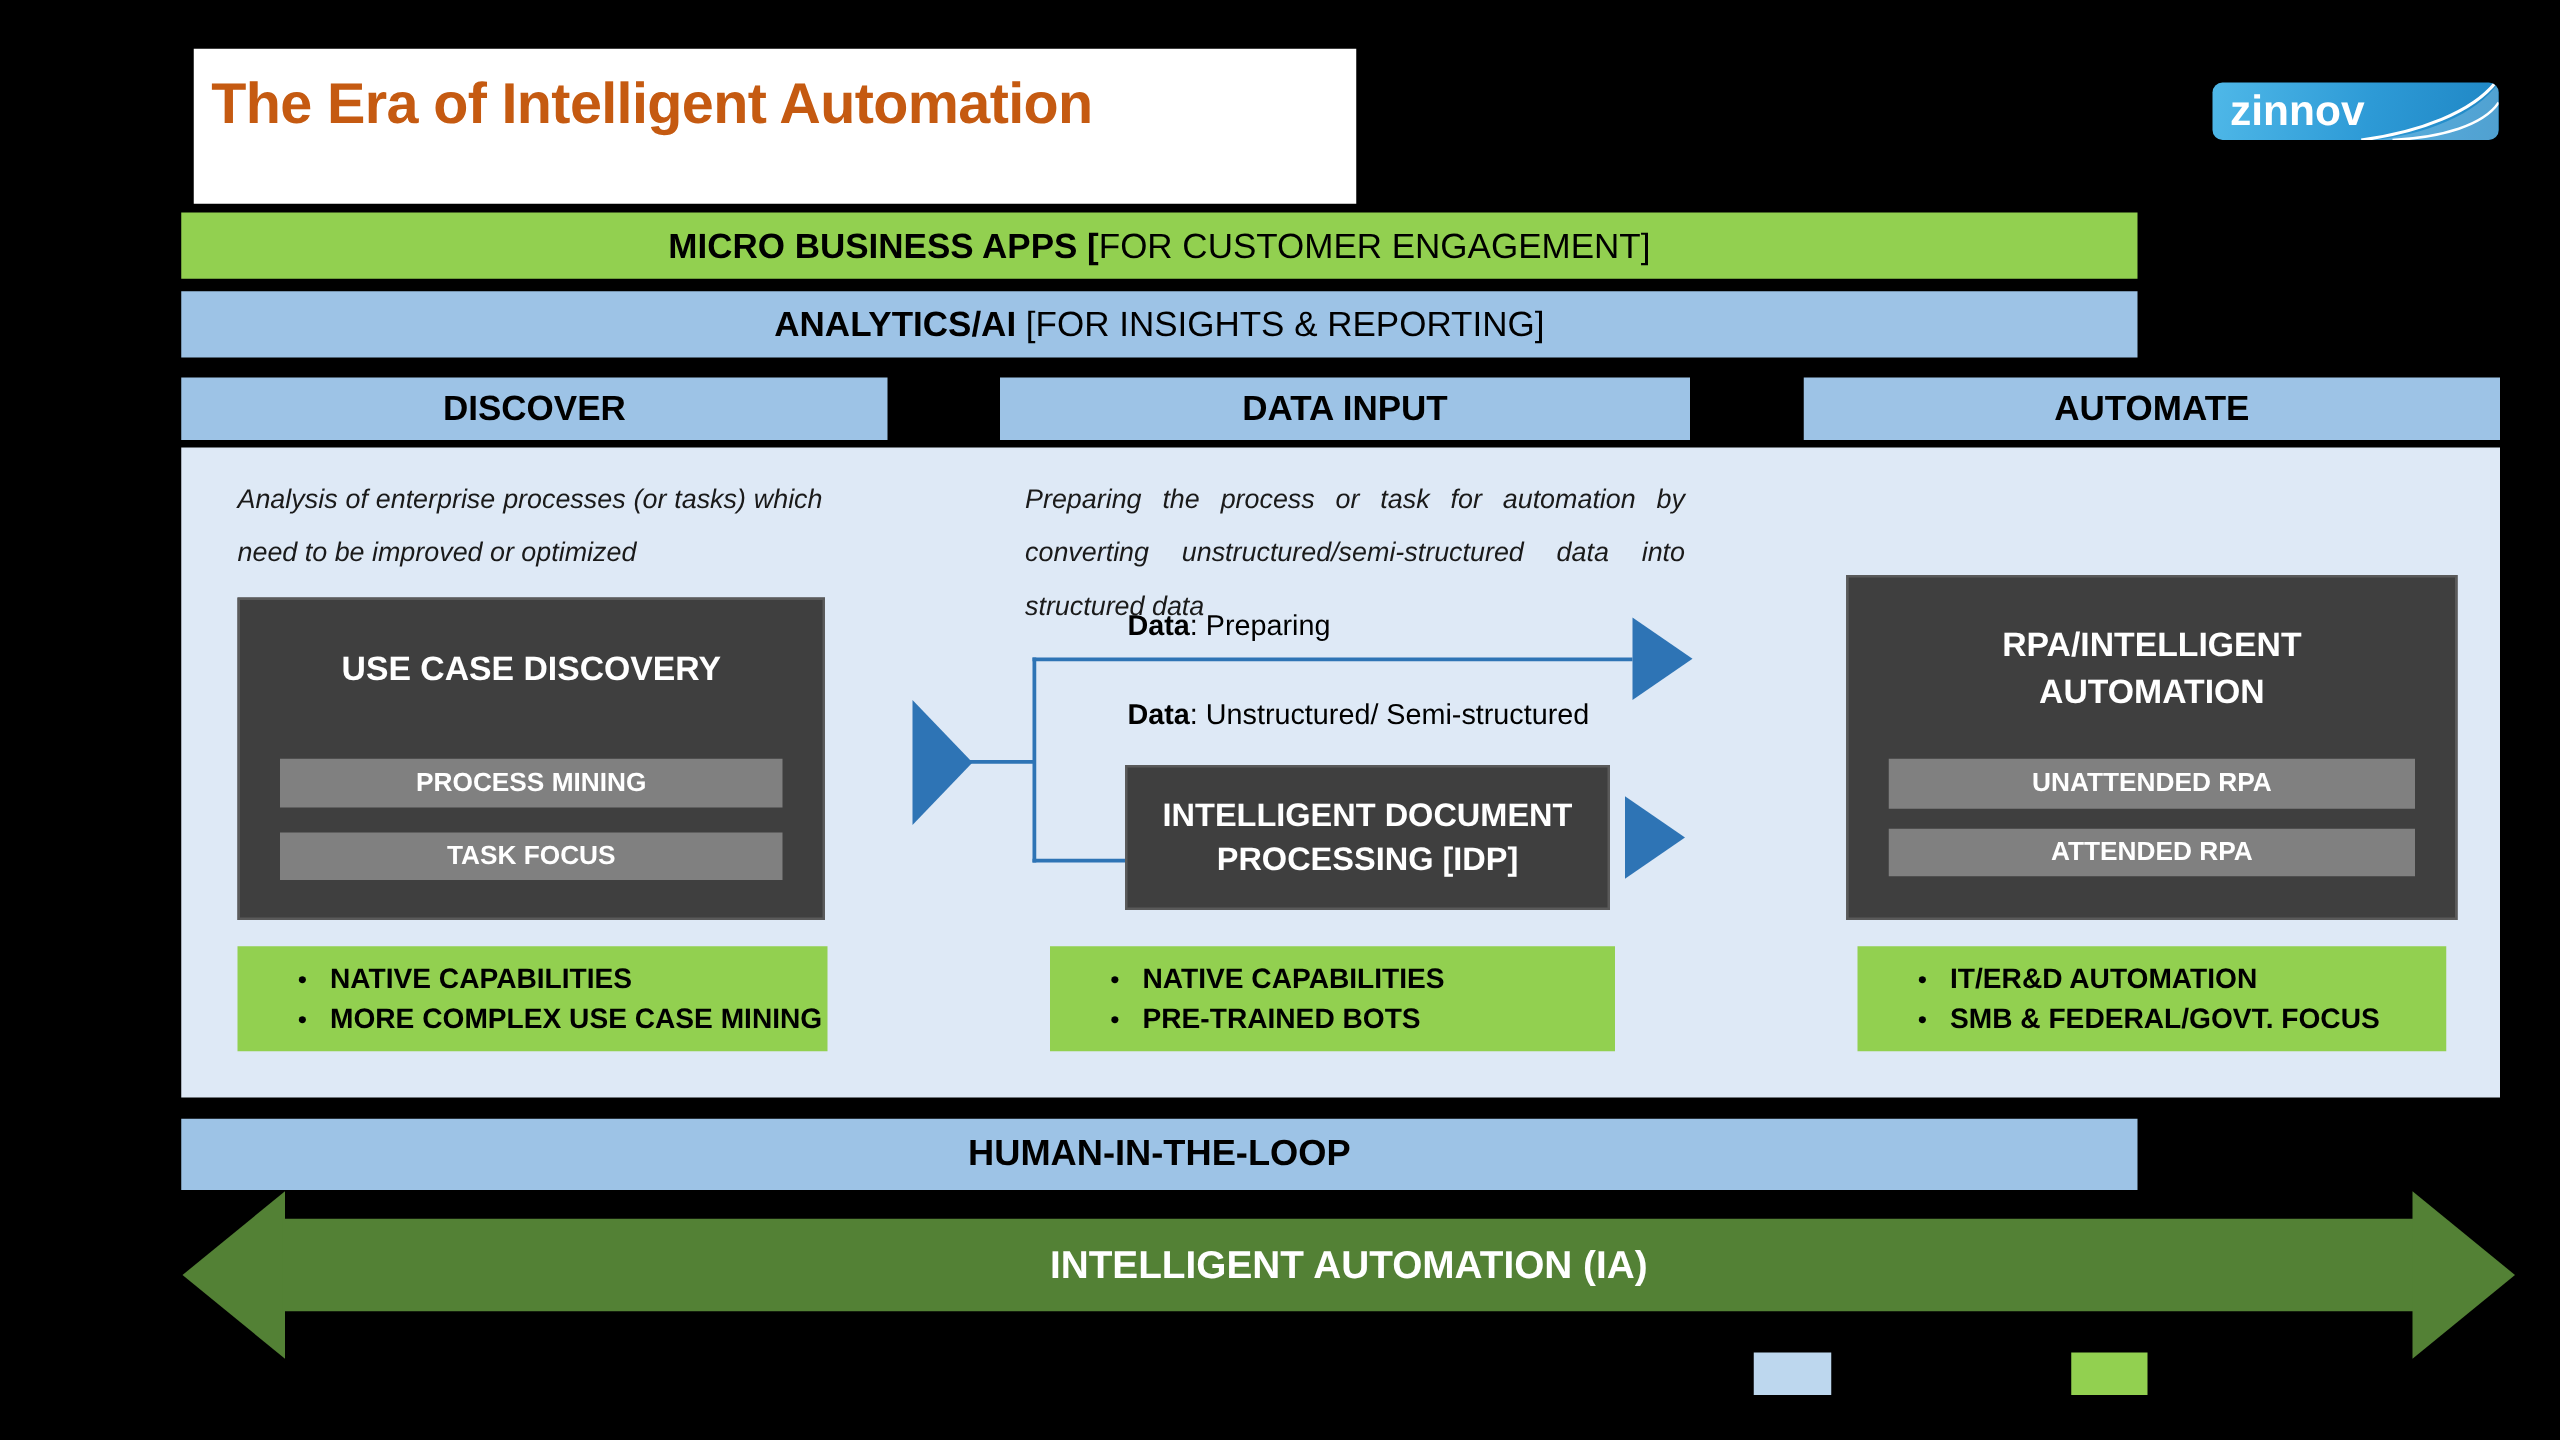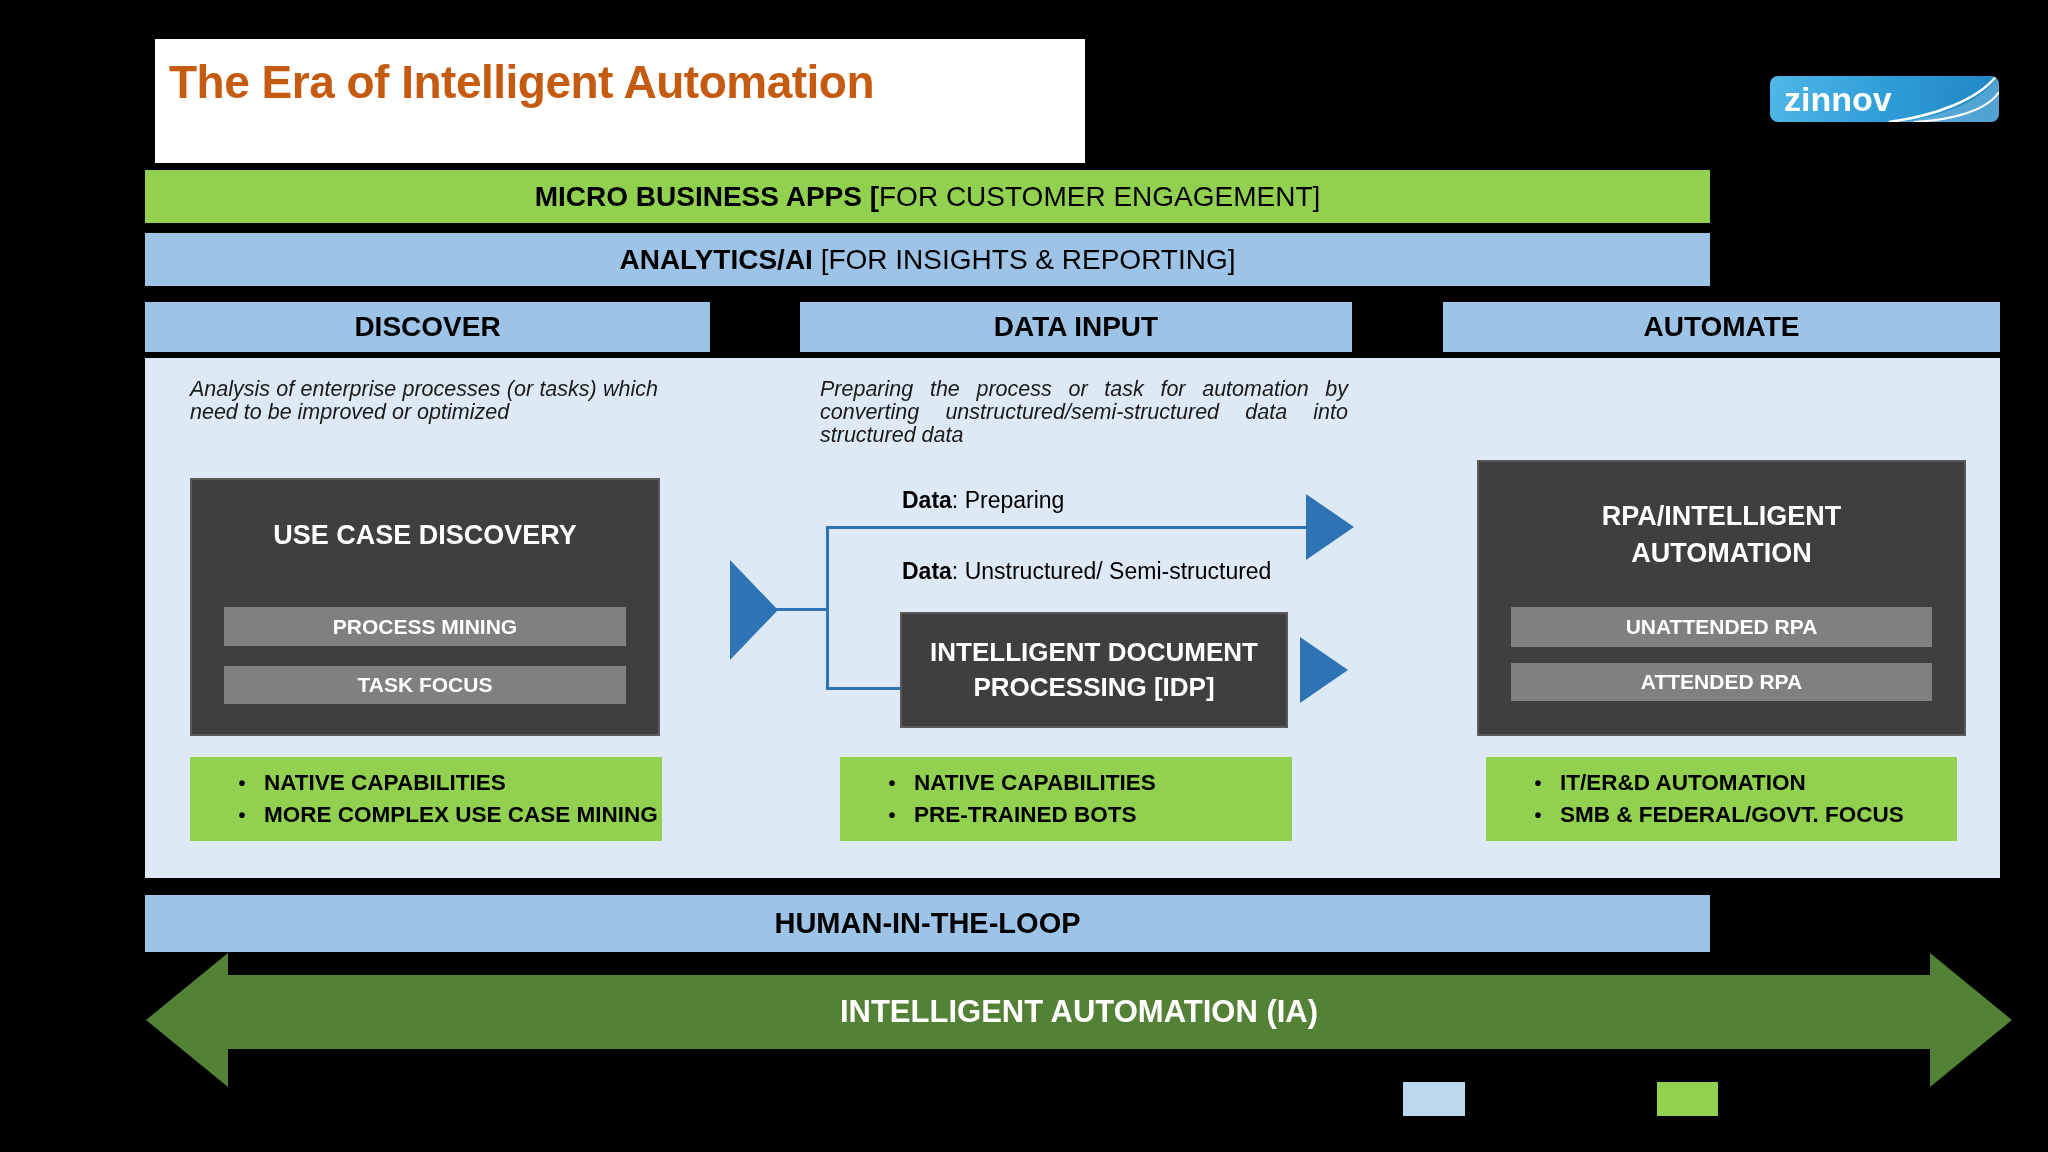--- a/index.html
+++ b/index.html
@@ -5,21 +5,21 @@
   html,body{margin:0;padding:0;background:#000;}
   #stage{position:relative;width:2048px;height:1152px;background:#000;overflow:hidden;
          font-family:"Liberation Sans",sans-serif;color:#000;}
   .abs{position:absolute;}
 
   
   #title-box{left:155px;top:39px;width:930px;height:124px;background:#fff;}
   #title-text{left:14px;top:16px;font-size:46px;font-weight:700;color:#C55A11;letter-spacing:-0.5px;}
 
   
-  #logo{left:1770px;top:76px;width:229px;height:46px;border-radius:8px;
+  #logo{left:1770px;top:66px;width:229px;height:46px;border-radius:8px;
         background:linear-gradient(100deg,#4FB8E8 0%,#2D9AD6 55%,#1F86C4 100%);
         display:flex;align-items:center;overflow:hidden;}
   #logo-text{font-size:34px;font-weight:700;color:#fff;margin-left:14px;letter-spacing:0px;position:relative;z-index:2;}
   #logo-swoosh{position:absolute;right:0;top:0;width:130px;height:46px;z-index:1;}
 
   
   .bar{left:145px;width:1565px;display:flex;align-items:center;justify-content:center;font-size:28px;}
   #micro-bar{top:170px;height:53px;background:#92D050;}
   #analytics-bar{top:233px;height:53px;background:#9DC3E6;}
   #hitl-bar{top:895px;height:57px;background:#9DC3E6;font-weight:700;font-size:29px;}
@@ -29,21 +29,21 @@
   
   .col-header{top:302px;height:50px;background:#9DC3E6;display:flex;align-items:center;justify-content:center;
               font-size:28px;font-weight:700;}
   #hdr-discover{left:145px;width:565px;}
   #hdr-datainput{left:800px;width:552px;}
   #hdr-automate{left:1443px;width:557px;}
 
   
   #panel{left:145px;top:358px;width:1855px;height:520px;background:#DEE9F6;}
 
-  .desc{font-style:italic;font-size:21.5px;line-height:23px;text-align:justify;color:#1a1a1a;}
+  .desc{font-style:italic;font-size:21.5px;line-height:43px;text-align:justify;color:#1a1a1a;}
   #desc1{left:190px;top:378px;width:468px;}
   #desc2{left:820px;top:378px;width:528px;}
   #desc3{left:1478px;top:378px;width:492px;}
 
   .dark-box{background:#3F3F3F;border:2px solid #5a5a5a;box-sizing:border-box;color:#fff;}
   .dark-title{color:#fff;font-weight:700;text-align:center;}
   .gray-bar{position:absolute;left:32px;right:32px;background:#808080;color:#fff;font-weight:700;
             font-size:21px;display:flex;align-items:center;justify-content:center;}
 
   #box1{left:190px;top:478px;width:470px;height:258px;}

